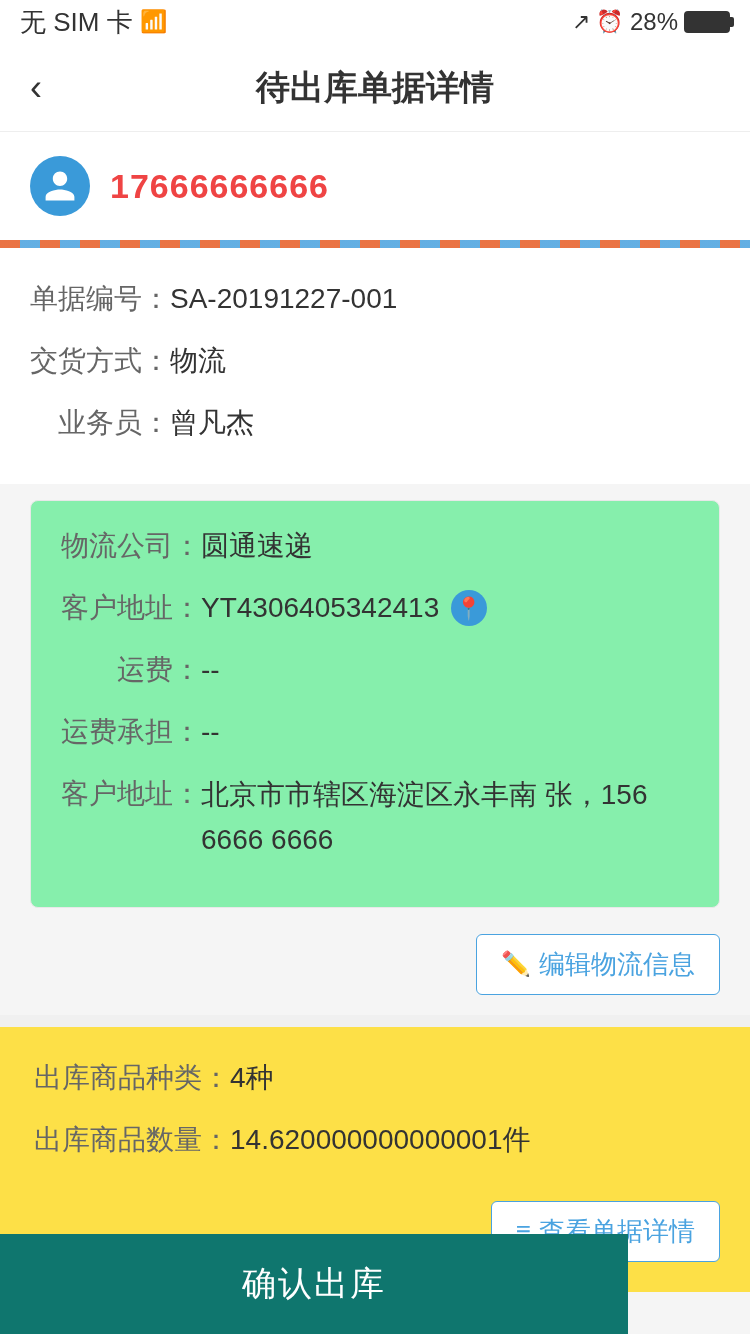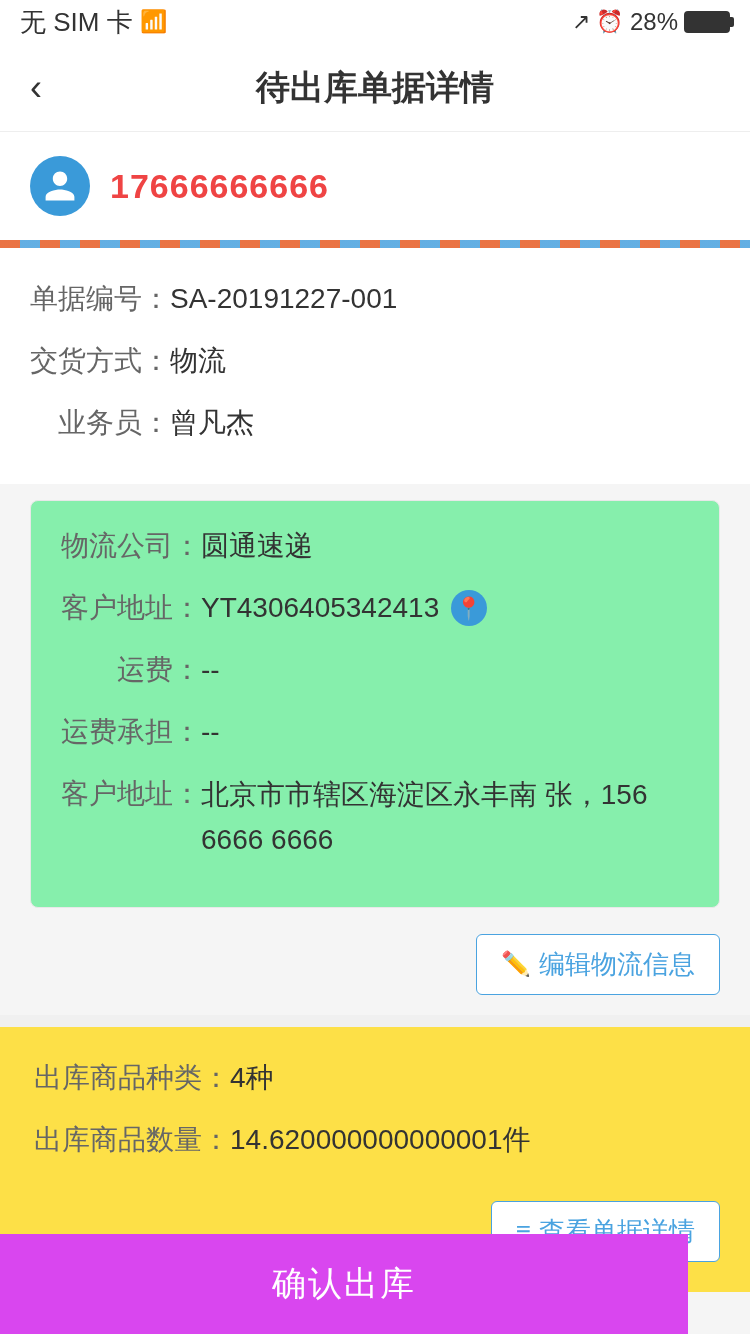--- a/index.html
+++ b/index.html
@@ -204,22 +204,22 @@
       background: #fff;
       cursor: pointer;
       float: right;
       margin-top: 20px;
     }
 
     
     .bottom-bar {
       position: fixed;
       bottom: 0;
-      width: 688px;
-      background: #d946ef;
+      width: 628px;
+      background: #0f766e;
       height: 100px;
       display: flex;
       align-items: center;
       justify-content: center;
     }
     .confirm-btn {
       color: #fff;
       font-size: 34px;
       font-weight: 500;
       letter-spacing: 2px;

